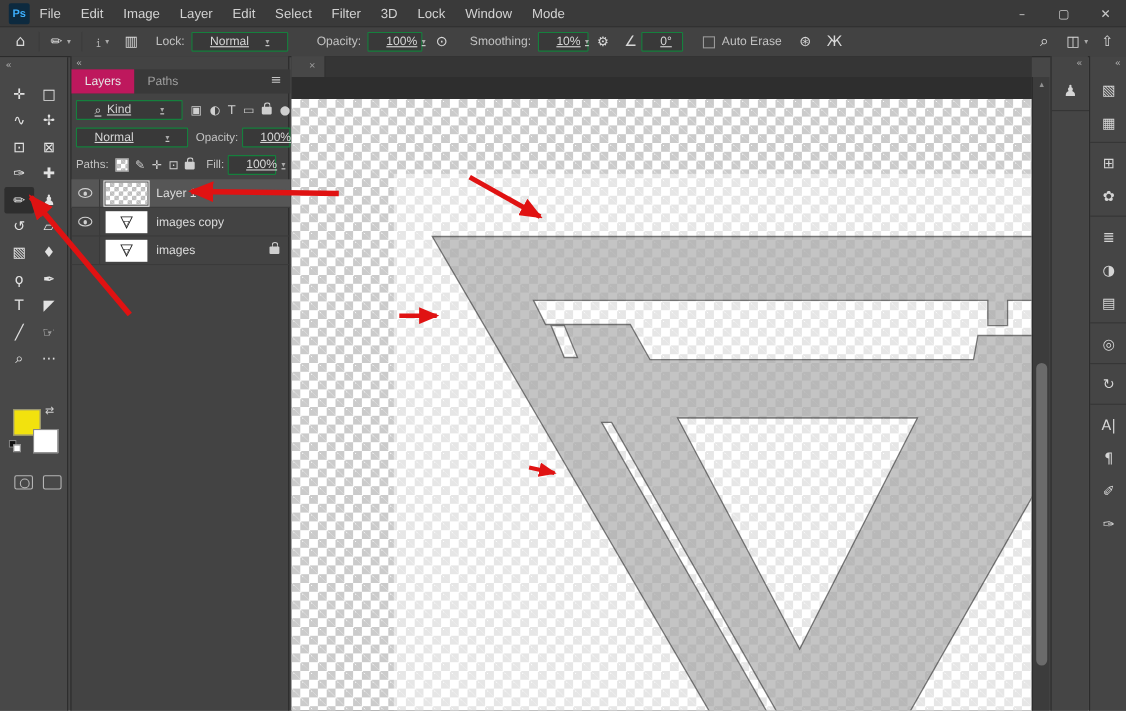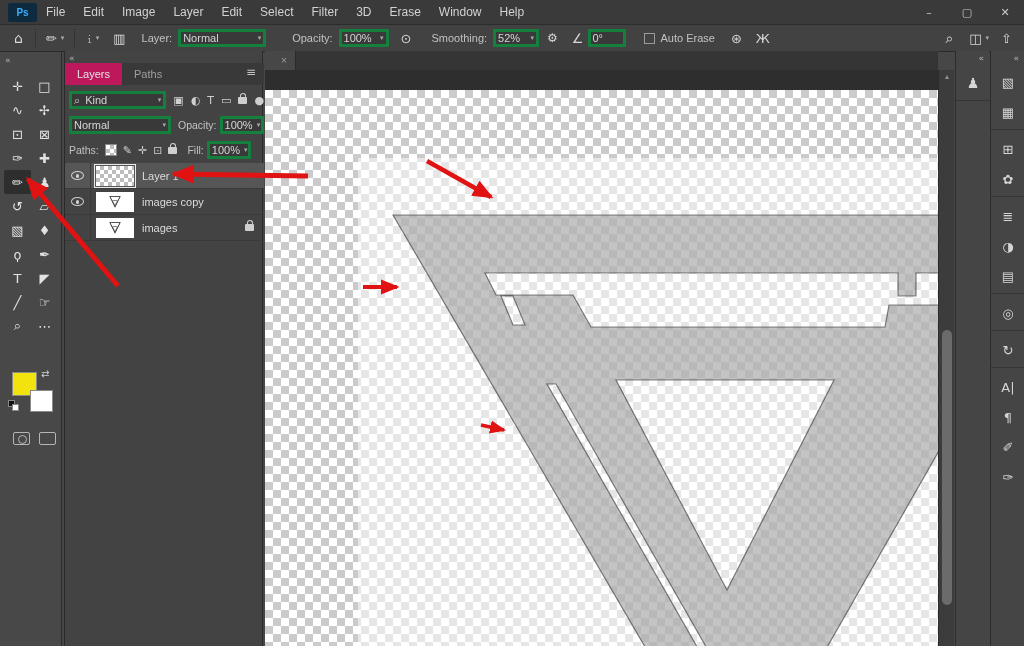--- a/index.html
+++ b/index.html
@@ -3,34 +3,34 @@
 <meta charset="utf-8">
 <style>
   * { margin:0; padding:0; box-sizing:border-box; }
   html,body { width:1024px; height:646px; overflow:hidden; background:#474747;
     font-family:"Liberation Sans",sans-serif; -webkit-font-smoothing:antialiased; }
   .g { font-family:"DejaVu Sans","Liberation Sans",sans-serif; }
 
   
   #menubar { position:absolute; left:0; top:0; width:1024px; height:25px; background:#3a3a3a;
     display:flex; align-items:center; border-bottom:1px solid #2c2c2c; }
-  #ps-logo { width:29px; height:19px; margin-left:8px; background:#0d2a3f; color:#3caefc;
+  #ps-logo { width:19px; height:19px; margin-left:8px; background:#0d2a3f; color:#3caefc;
     font-size:10px; font-weight:bold; display:flex; align-items:center; justify-content:center; border-radius:2px; }
   .menu-item { color:#d2d2d2; font-size:12px; padding:0 9px; line-height:25px; cursor:default; }
   #win-controls { position:absolute; right:0; top:0; height:25px; display:flex; }
   .win-btn { width:38px; height:25px; color:#c9c9c9; font-size:11px; display:flex;
     align-items:center; justify-content:center; }
 
   
   #optionsbar { position:absolute; left:0; top:25px; width:1024px; height:27px; background:#424242;
     border-bottom:1px solid #2a2a2a; display:flex; align-items:center; color:#c8c8c8; font-size:11px; }
   .ob-icon { color:#d8d8d8; font-size:13px; line-height:1; }
   .ob-sep { width:1px; height:18px; background:#585858; border-right:1px solid #333; }
-  .field { background:#393939; border:3px solid #15803d; color:#d6d6d6; font-size:11px; height:18px;
-    display:flex; align-items:center; justify-content:space-between; padding:0 2px; border-radius:1px; }
+  .field { background:#393939; border:1px solid #15803d; color:#d6d6d6; font-size:11px; height:18px;
+    display:flex; align-items:center; justify-content:space-between; padding:0 16px; border-radius:1px;text-decoration:underline; }
   .chev { color:#aaa; font-size:7px; margin-left:4px; }
   .lbl { color:#c2c2c2; }
   .checkbox { width:11px; height:11px; border:1px solid #9a9a9a; background:transparent; display:inline-block; }
 
   
   #toolbar { position:absolute; left:0; top:52px; width:62px; height:594px; background:#484848;
     border-right:1px solid #2b2b2b; }
   #toolbar .collapse { position:absolute; left:5px; top:3px; color:#b5b5b5; font-size:9px; }
   #tools { position:absolute; left:4px; top:22px; width:54px; display:flex; flex-wrap:wrap; }
   .tool { width:27px; height:24px; display:flex; align-items:center; justify-content:center;
@@ -128,57 +128,57 @@
   <div id="ps-logo">Ps</div>
   <div id="menu-items" style="display: flex;">
       <span class="menu-item">File</span>
       <span class="menu-item">Edit</span>
       <span class="menu-item">Image</span>
       <span class="menu-item">Layer</span>
       <span class="menu-item">Edit</span>
       <span class="menu-item">Select</span>
       <span class="menu-item">Filter</span>
       <span class="menu-item">3D</span>
-      <span class="menu-item">Erase</span>
+      <span class="menu-item">Lock</span>
       <span class="menu-item">Window</span>
-      <span class="menu-item">Help</span>
+      <span class="menu-item">Mode</span>
     </div>
   <div id="win-controls">
       <span class="win-btn g">–</span>
       <span class="win-btn g">▢</span>
       <span class="win-btn g">✕</span>
     </div>
 </div>
 
 <div id="optionsbar">
   <span class="ob-icon g" style="margin-left:14px;font-size:14px">⌂</span>
   <span class="ob-sep" style="margin-left:12px"></span>
   <span class="ob-icon g" style="margin-left:10px">✏</span>
   <span class="chev g">▾</span>
   <span class="ob-sep" style="margin-left:10px"></span>
   <span style="margin-left:12px;display:flex;flex-direction:column;align-items:center;line-height:6px">
     <span style="color:#ddd;font-size:9px">·</span>
     <span style="color:#bbb;font-size:8px">1</span>
   </span>
   <span class="chev g">▾</span>
   <span class="ob-icon g" style="margin-left:14px">▥</span>
-  <span class="lbl" style="margin-left:16px">Layer:</span>
+  <span class="lbl" style="margin-left:16px">Lock:</span>
   <span class="field" style="width:88px;margin-left:6px">
     <span>Normal</span>
     <span class="chev g">▾</span>
   </span>
   <span class="lbl" style="margin-left:26px">Opacity:</span>
   <span class="field" style="width:50px;margin-left:6px">
     <span>100%</span>
     <span class="chev g">▾</span>
   </span>
   <span class="ob-icon g" style="margin-left:12px">⊙</span>
   <span class="lbl" style="margin-left:20px">Smoothing:</span>
   <span class="field" style="width:46px;margin-left:6px">
-    <span>52%</span>
+    <span>10%</span>
     <span class="chev g">▾</span>
   </span>
   <span class="ob-icon g" style="margin-left:8px;font-size:12px">⚙</span>
   <span class="ob-icon g" style="margin-left:14px">∠</span>
   <span class="field" style="width:38px;margin-left:4px">
     <span>0°</span>
   </span>
   <span class="checkbox" style="margin-left:18px"></span>
   <span class="lbl" style="margin-left:6px">Auto Erase</span>
   <span class="ob-icon g" style="margin-left:16px">⊛</span>

